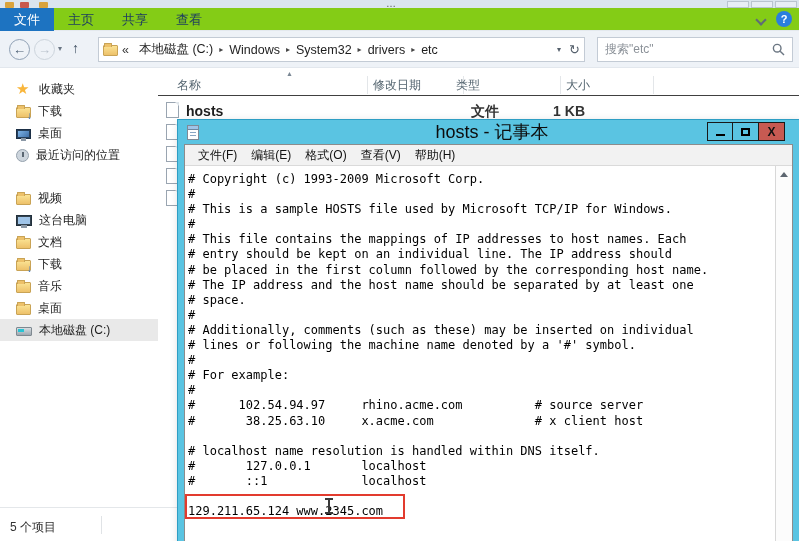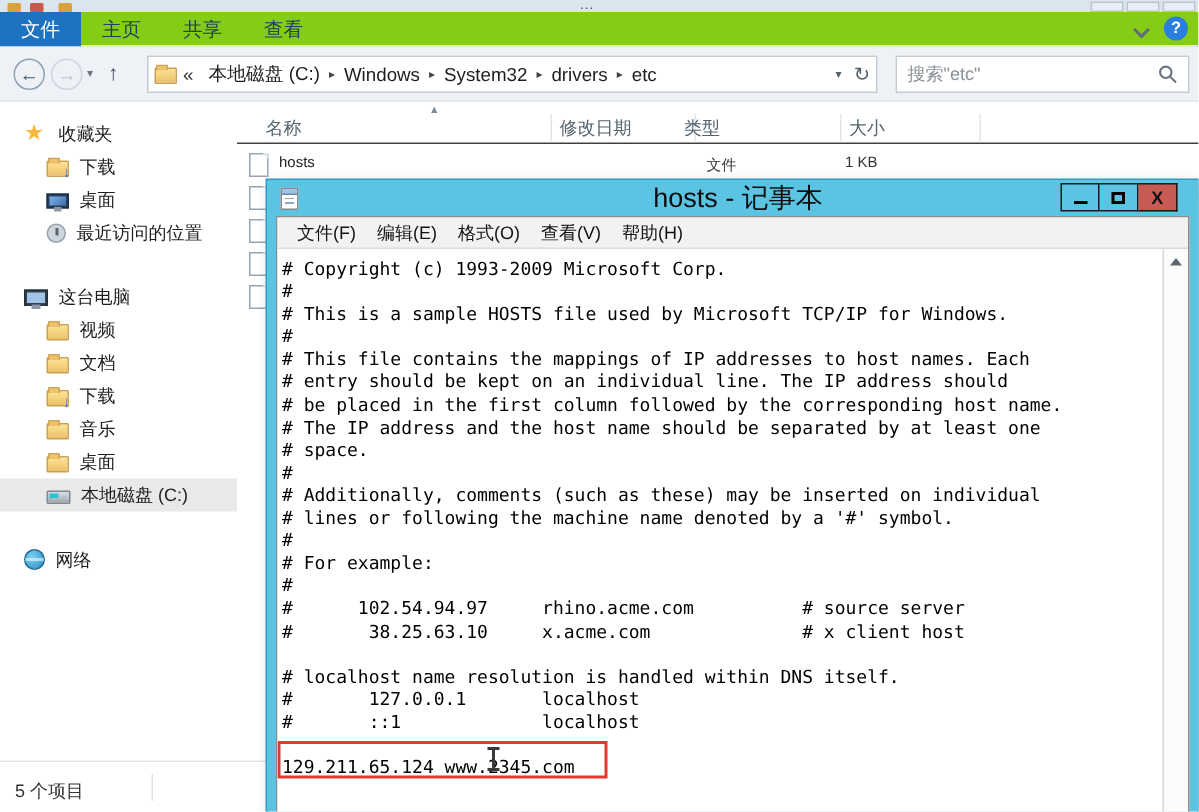--- a/index.html
+++ b/index.html
@@ -33,21 +33,21 @@
   .addr-dd { font-size:8px; }
   .addr-refresh { font-size:13px; }
 
   .search-box { position:absolute; left:597px; top:37px; width:196px; height:25px; background:#fff; border:1px solid #c3cbd5; display:flex; align-items:center; padding:0 7px; }
   .search-ph { flex:1; font-size:12px; color:#8b9198; }
 
   
   .sidebar { position:absolute; left:0; top:68px; width:158px; height:439px; background:#fff; padding-top:10px; font-size:12px; overflow:hidden; }
   .side-row { height:22px; display:flex; align-items:center; gap:7px; }
   .side-row.grp { padding-left:16px; }
-  .side-row.item { padding-left:31px; }
+  .side-row.item { padding-left:16px; }
   .side-row.sel { background:#e9e9e9; }
   .side-spacer { height:21px; }
   .side-label { white-space:nowrap;text-align:center; }
 
   
   .ic { position:relative; flex:0 0 auto; display:inline-block; }
   .i-star { width:16px; height:16px; color:#f9b63c; font-size:15px; line-height:15px; }
   .i-folder { width:15px; height:11px; background:linear-gradient(#fbe394,#edc16a); border:1px solid #c9a355; border-radius:1px; margin-top:2px; }
   .i-folder::before { content:""; position:absolute; left:0; top:-3px; width:6px; height:3px; background:#edc16a; border:1px solid #c9a355; border-bottom:none; border-radius:1px 1px 0 0; }
   .i-folder-dl::after { content:"↓"; position:absolute; right:-2px; bottom:-4px; color:#2f6fc4; font-size:10px; font-weight:bold; }
@@ -66,21 +66,21 @@
   .i-file { width:13px; height:16px; background:#fff; border:1px solid #9aa5b1; }
   .i-file::before { content:""; position:absolute; right:-1px; top:-1px; border-left:4px solid transparent; border-top:4px solid #dfe5ea; }
 
   
   .filelist { position:absolute; left:158px; top:68px; width:641px; height:439px; background:#fff; }
   .cols { position:absolute; left:0; top:6px; width:100%; height:22px; border-bottom:1px solid #404040; font-size:12px; color:#53646f; }
   .colcell { position:absolute; top:3px; }
   .col-0 { left:19px; } .col-1 { left:215px; } .col-2 { left:298px;text-align:right; } .col-3 { left:408px; }
   .colsep { position:absolute; top:2px; width:1px; height:18px; background:#e3e6e9; }
   .sort-tri { position:absolute; left:128px; top:-4px; font-size:7px; color:#7a8794; }
-  .frow { position:absolute; left:0; width:100%; height:22px; font-size:10px; }
+  .frow { position:absolute; left:0; width:100%; height:22px; font-size:14px;font-weight:bold; }
   .frow .ic { position:absolute; left:8px; top:2px; }
   .f-name { position:absolute; left:28px; top:3px; }
   .f-date { position:absolute; left:219px; top:14px; color:#333;margin-top:25px; }
   .f-type { position:absolute; left:313px; top:3px; color:#333; }
   .f-size { position:absolute; left:367px; top:3px; width:60px; text-align:right; color:#333; }
 
   .status-bar { position:absolute; left:0; top:507px; width:799px; height:34px; background:#fff; border-top:1px solid #e4e7ea; }
   .status-count { position:absolute; left:10px; top:11px; font-size:12px; color:#333; }
   .status-div { position:absolute; left:101px; top:8px; width:1px; height:18px; background:#e0e3e6; }
 
@@ -178,53 +178,49 @@
       </div>
       <div class="side-row item">
         <span class="ic i-desktop"></span>
         <span class="side-label">桌面</span>
       </div>
       <div class="side-row item">
         <span class="ic i-recent"></span>
         <span class="side-label">最近访问的位置</span>
       </div>
       <div class="side-spacer"></div>
+      <div class="side-row item">
+        <span class="ic i-folder"></span>
+        <span class="side-label">视频</span>
+      </div>
       <div class="side-row grp">
         <span class="ic i-computer"></span>
         <span class="side-label">这台电脑</span>
       </div>
       <div class="side-row item">
         <span class="ic i-folder"></span>
-        <span class="side-label">视频</span>
-      </div>
-      <div class="side-row item">
-        <span class="ic i-folder"></span>
         <span class="side-label">文档</span>
       </div>
       <div class="side-row item">
         <span class="ic i-folder i-folder-dl"></span>
         <span class="side-label">下载</span>
       </div>
       <div class="side-row item">
         <span class="ic i-folder"></span>
         <span class="side-label">音乐</span>
       </div>
       <div class="side-row item">
         <span class="ic i-folder"></span>
         <span class="side-label">桌面</span>
       </div>
       <div class="side-row item sel">
         <span class="ic i-disk"></span>
         <span class="side-label">本地磁盘 (C:)</span>
       </div>
       <div class="side-spacer"></div>
-      <div class="side-row grp">
-        <span class="ic i-network"></span>
-        <span class="side-label">网络</span>
-      </div>
     </div>
 
   <div class="filelist">
     <div class="cols" id="cols">
       <span class="sort-tri">▲</span>
       <span class="colsep" style="left:209px;"></span>
       <span class="colsep" style="left:305px;"></span>
       <span class="colsep" style="left:402px;"></span>
       <span class="colsep" style="left:495px;"></span>
     <span class="colcell col-0">名称</span>

